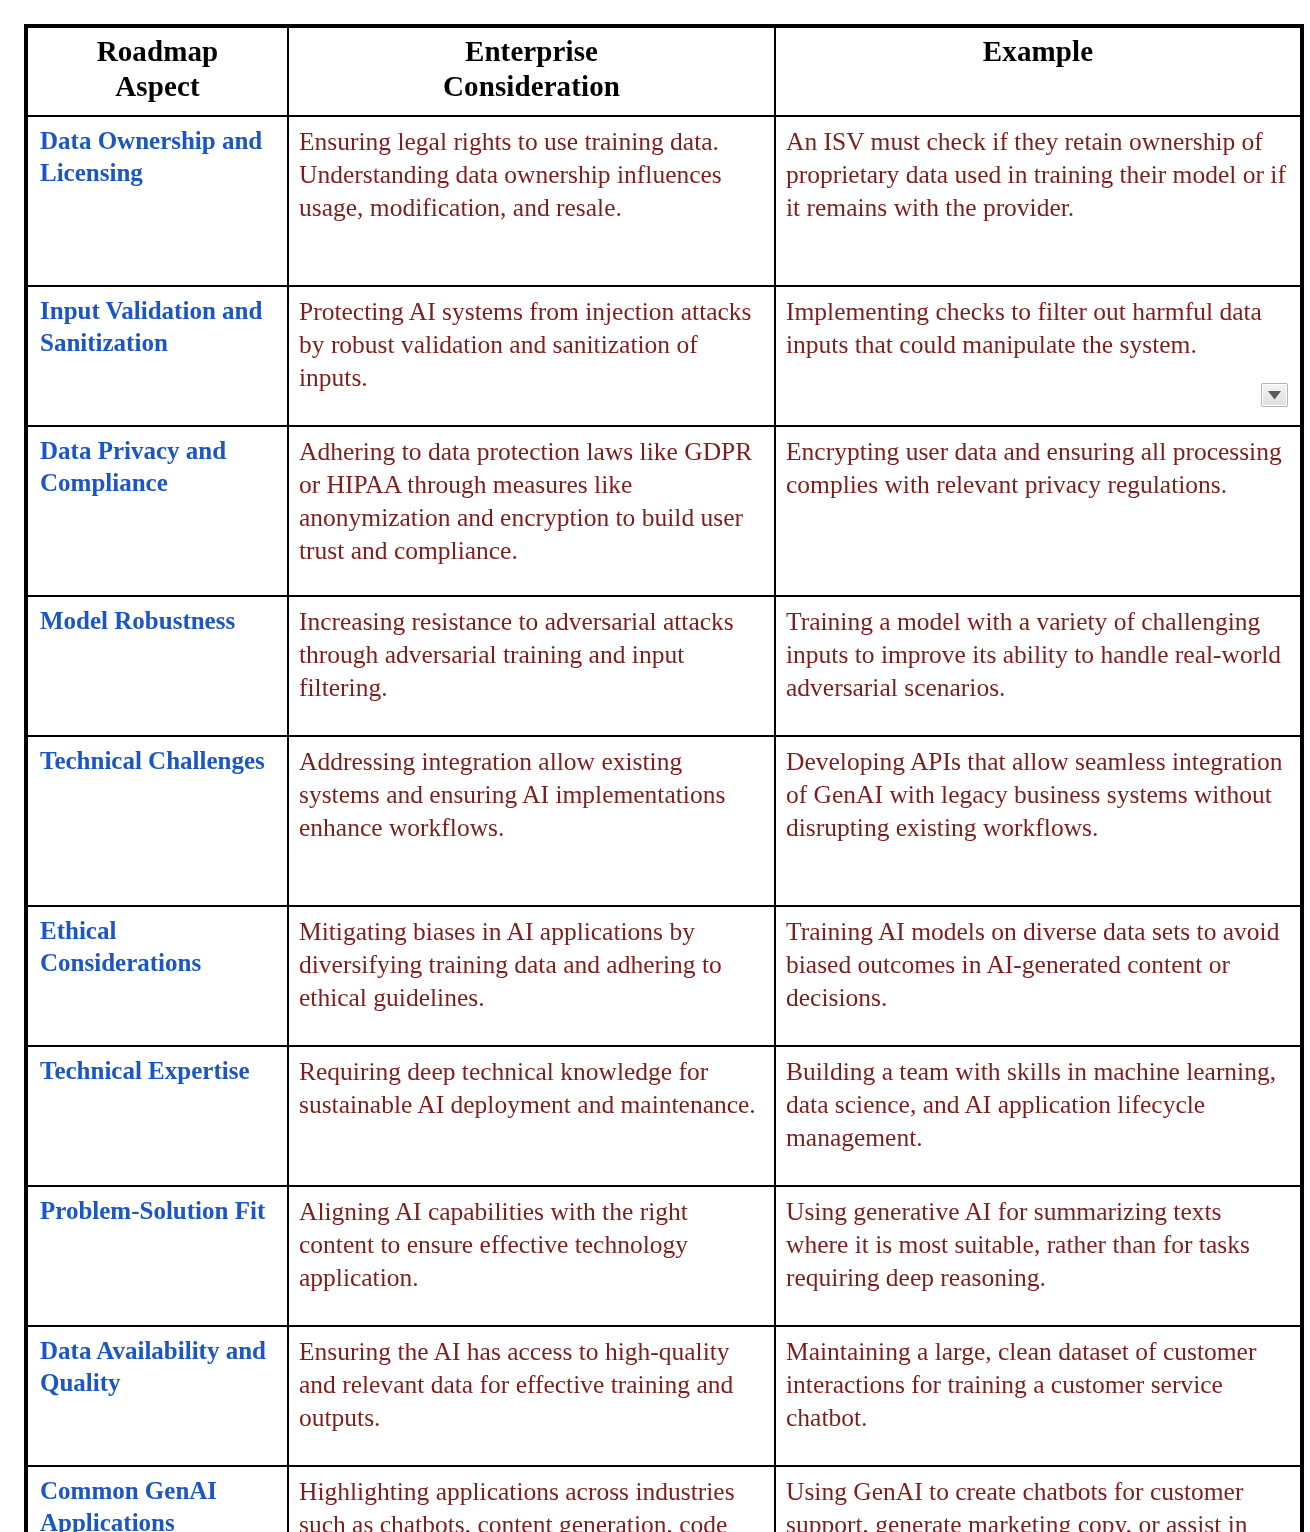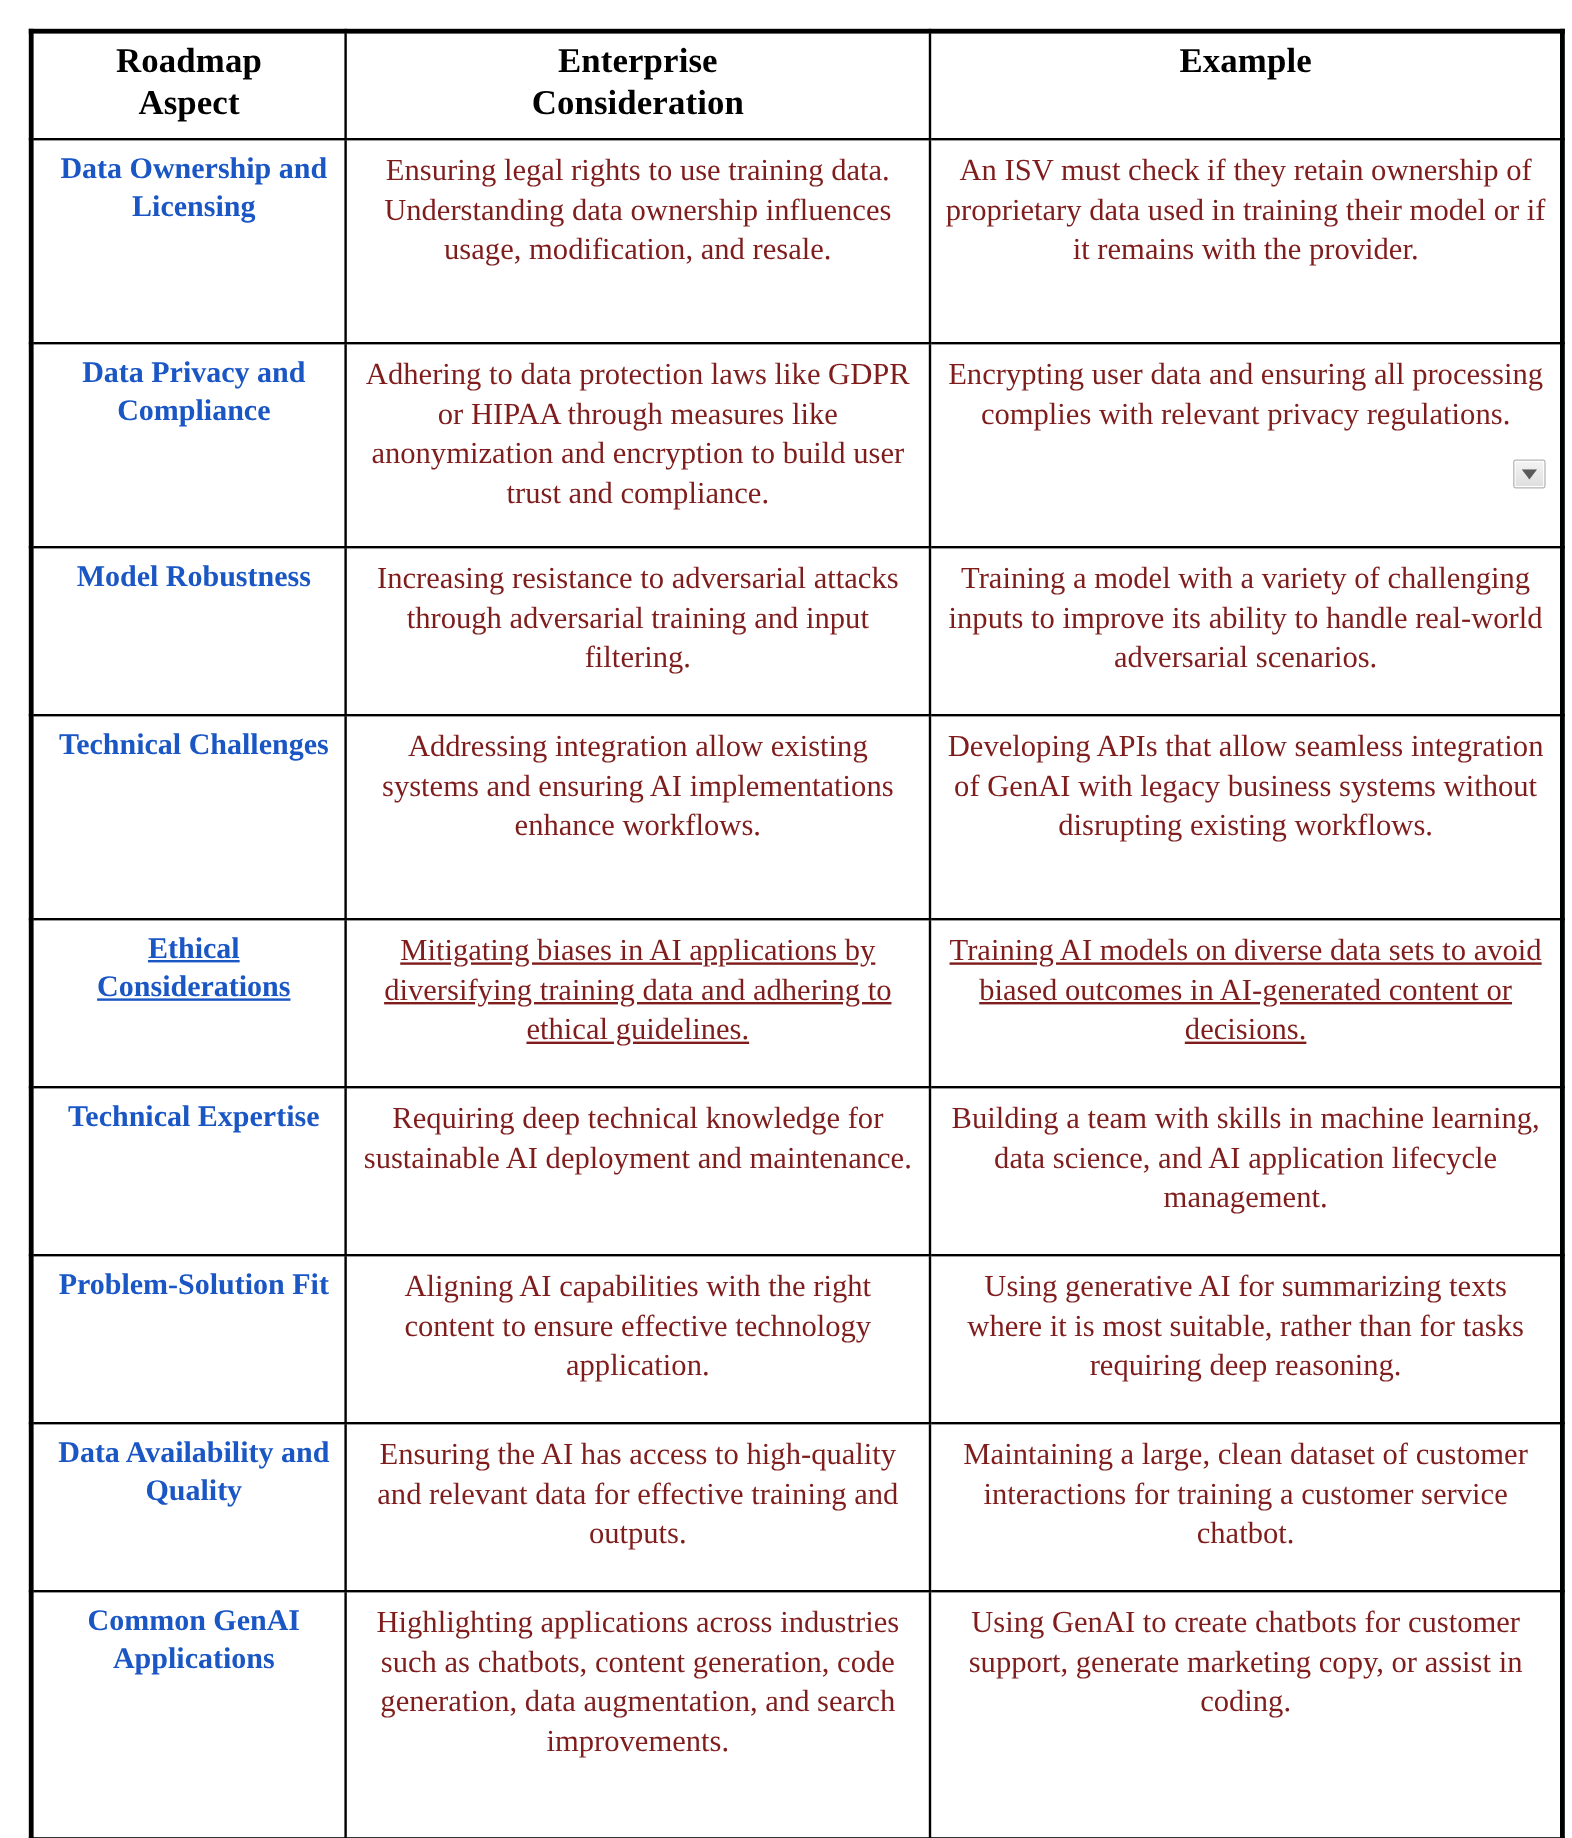--- a/index.html
+++ b/index.html
@@ -69,29 +69,29 @@
     padding-left: 12px;
     padding-right: 4px;
   }
 
   tbody td.consider,
   tbody td.example {
     font-size: 25.5px;
     line-height: 1.30;
   }
 
-  tbody tr td { min-height: 120px; text-align: center; }
+  tbody tr td { min-height: 120px; }
 
   
   tr[data-row="0"] td { height: 142px; }
   tr[data-row="1"] td { height: 112px; }
   tr[data-row="2"] td { height: 112px; }
   tr[data-row="3"] td { height: 142px; }
   tr[data-row="4"] td { height: 142px; }
-  tr[data-row="5"] td { height: 112px; text-decoration: underline; }
+  tr[data-row="5"] td { height: 112px; }
   tr[data-row="6"] td { height: 112px; }
   tr[data-row="7"] td { height: 112px; }
   tr[data-row="8"] td { height: 112px; }
   tr[data-row="9"] td { height: 178px; }
 
   
   #dropdown-control {
     position: absolute;
     left: 1261px;
     top: 383px;
@@ -136,20 +136,25 @@
       </tr>
     </thead>
     <tbody>
 
       <tr data-row="0">
         <td class="aspect">Data Ownership and Licensing</td>
         <td class="consider">Ensuring legal rights to use training data. Understanding data ownership influences usage, modification, and resale.</td>
         <td class="example">An ISV must check if they retain ownership of proprietary data used in training their model or if it remains with the provider.</td>
       </tr>
 
+      <tr data-row="1">
+        <td class="aspect">Input Validation and Sanitization</td>
+        <td class="consider">Protecting AI systems from injection attacks by robust validation and sanitization of inputs.</td>
+        <td class="example">Implementing checks to filter out harmful data inputs that could manipulate the system.</td>
+      </tr>
 
       <tr data-row="3">
         <td class="aspect">Data Privacy and Compliance</td>
         <td class="consider">Adhering to data protection laws like GDPR or HIPAA through measures like anonymization and encryption to build user trust and compliance.</td>
         <td class="example">Encrypting user data and ensuring all processing complies with relevant privacy regulations.</td>
       </tr>
 
       <tr data-row="2">
         <td class="aspect">Model Robustness</td>
         <td class="consider">Increasing resistance to adversarial attacks through adversarial training and input filtering.</td>

